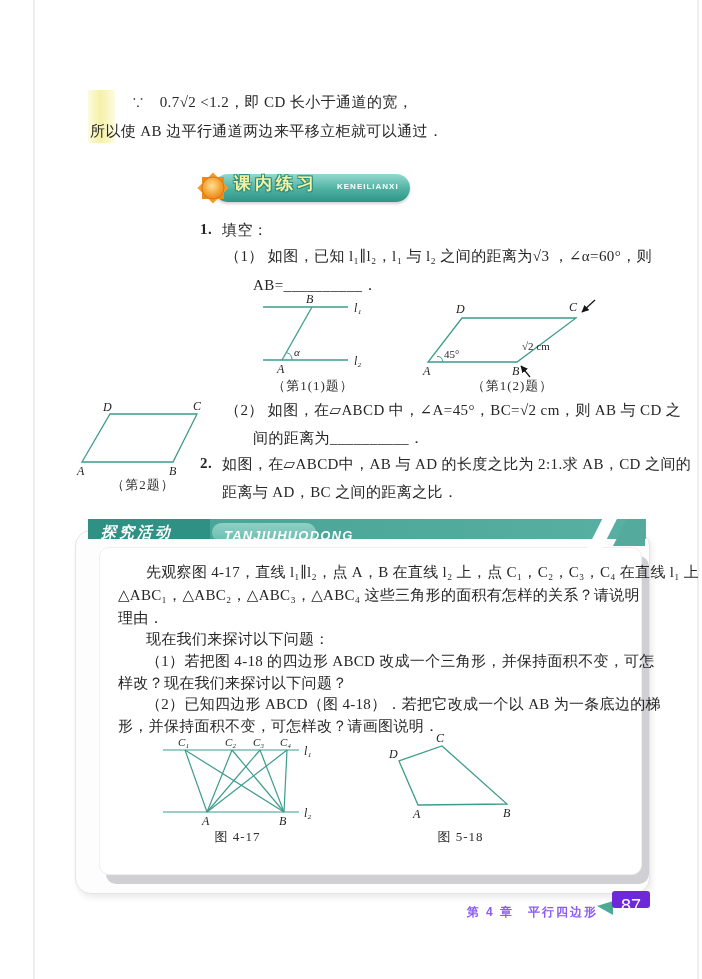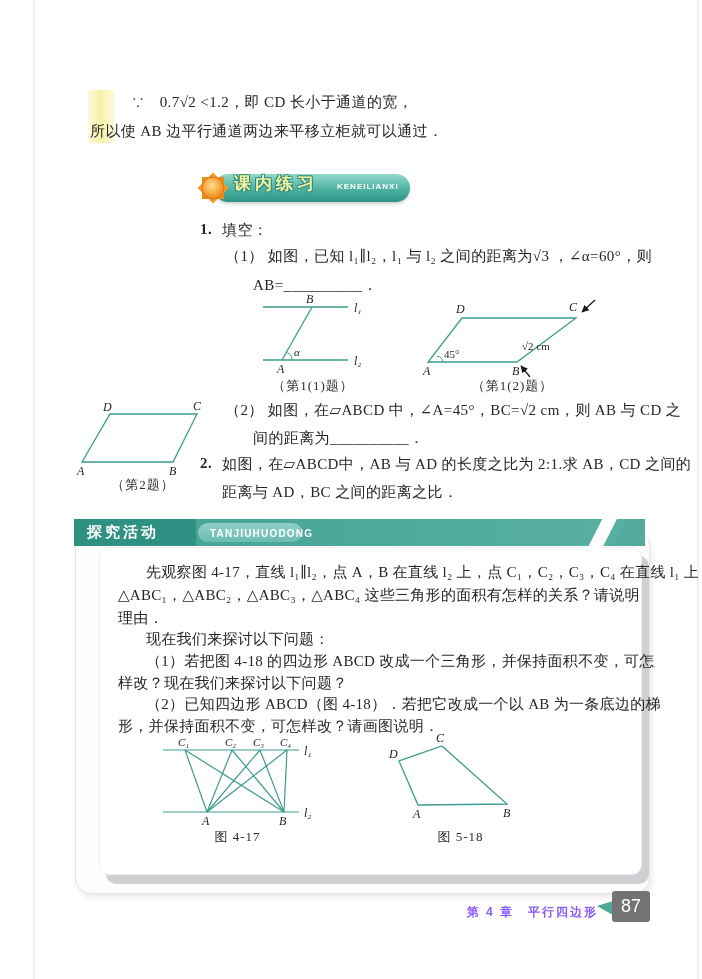--- a/index.html
+++ b/index.html
@@ -18,43 +18,43 @@
   .pr-pill{position:absolute;left:16px;top:5px;width:196px;height:28px;border-radius:15px;
            background:linear-gradient(180deg,#93d9cd 0%,#4db1a2 55%,#2e9486 100%);
            box-shadow:0 2px 3px rgba(0,0,0,.18);}
   .pr-title{position:absolute;left:36px;top:3px;font-family:"Liberation Sans",sans-serif;
             font-weight:bold;font-size:17px;letter-spacing:4px;color:#f6f3a0;
             text-shadow:1px 1px 0 #2d8d7e,-1px 1px 0 #2d8d7e,1px -1px 0 #2d8d7e,-1px -1px 0 #2d8d7e;}
   .pr-pinyin{position:absolute;left:139px;top:13px;font-family:"Liberation Sans",sans-serif;
              font-weight:bold;font-size:8px;letter-spacing:1px;color:#ffffff;}
   .sun{position:absolute;left:-4px;top:0px;}
   
-  .band{left:74px;top:519px;width:558px;height:27px;background:linear-gradient(90deg,#44a294,#58b0a2);
-        clip-path:polygon(0 0,100% 0,100% 100%,0 100%);}
+  .band{left:88px;top:519px;width:558px;height:20px;background:linear-gradient(90deg,#44a294,#58b0a2);
+        clip-path:polygon(0 0,100% 0,100% 100%,0 100%);font-style:italic;}
   .band-dark{position:absolute;left:0;top:0;width:122px;height:27px;background:#2f9183;}
   .band-title{position:absolute;left:13px;top:4px;font-family:"Liberation Sans",sans-serif;
               font-weight:bold;font-size:15px;letter-spacing:3px;color:#ffffff;}
   .band-pill{position:absolute;left:124px;top:4px;width:104px;height:19px;border-radius:10px;
              background:linear-gradient(180deg,#8fd0c5,#6bbcb0);}
   .band-pinyin{position:absolute;left:12px;top:5px;font-family:"Liberation Sans",sans-serif;
-               font-weight:bold;font-size:10px;letter-spacing:1.2px;color:#ffffff;text-align:center;}
+               font-weight:bold;font-size:13px;letter-spacing:1.2px;color:#ffffff;text-align:center;}
   .band-slash{left:596px;top:512px;width:13px;height:42px;background:#ffffff;transform:rotate(27deg);}
   .band-tip{left:613px;top:519px;width:32px;height:27px;background:#54ab9d;
             clip-path:polygon(42% 0,100% 0,100% 100%,0 100%);}
   
   .card-outer{left:75px;top:530px;width:573px;height:362px;background:#fdfdfd;border:1px solid #e5e5e8;
               border-radius:16px;box-shadow:2px 4px 6px rgba(0,0,0,.08);}
   .card-inner{left:99px;top:547px;width:541px;height:326px;background:#ffffff;border:1px solid #efefef;
               border-radius:10px;box-shadow:7px 9px 0 #cfcfd4;}
   .ex-line{position:absolute;left:118px;width:515px;font-size:15px;letter-spacing:0.3px;white-space:nowrap;}
   .indent{padding-left:28px;}
   
   .chapter{left:430px;top:904px;width:168px;text-align:right;font-family:"Liberation Sans",sans-serif;
            font-weight:bold;font-size:12px;letter-spacing:2px;color:#8b5cf6;}
-  .pagebadge{left:612px;top:891px;width:38px;height:31px;background:#737373;border-radius:3px;
+  .pagebadge{left:612px;top:891px;width:38px;height:17px;background:#6d28d9;border-radius:3px;
              color:#ffffff;font-family:"Liberation Sans",sans-serif;font-size:18px;
              text-align:center;line-height:31px;}
   .pagetri{left:597px;top:901px;width:0;height:0;border-top:5px solid transparent;
            border-bottom:9px solid transparent;border-right:16px solid #4cab96;}
   svg text{font-family:"Liberation Serif","DejaVu Serif",serif;font-size:12px;font-style:italic;fill:#1e1e1e;}
   svg text.rm{font-style:normal;font-size:11px;}
   svg text.sub{font-size:11px;}
 </style>
 </head>
 <body>

